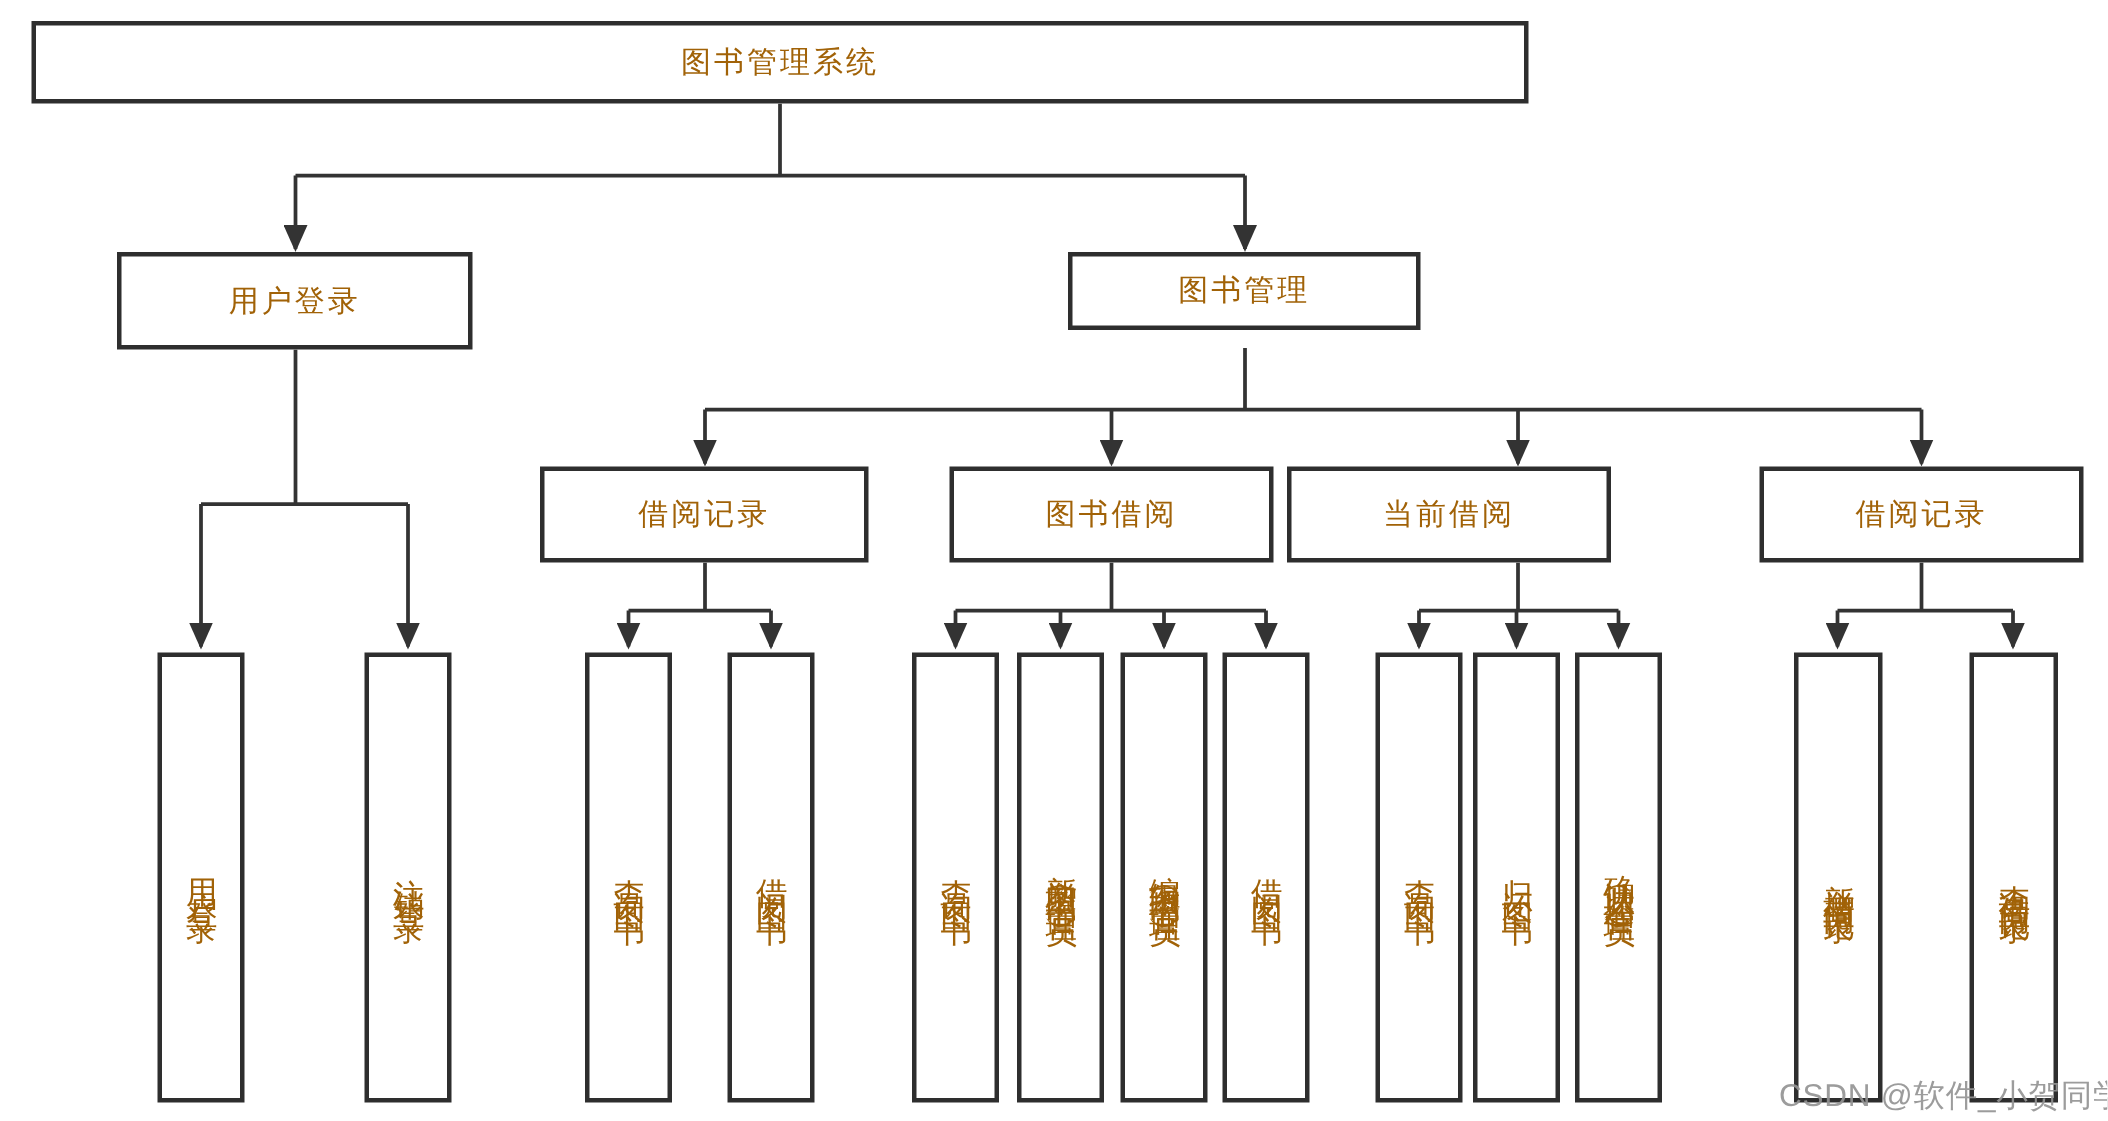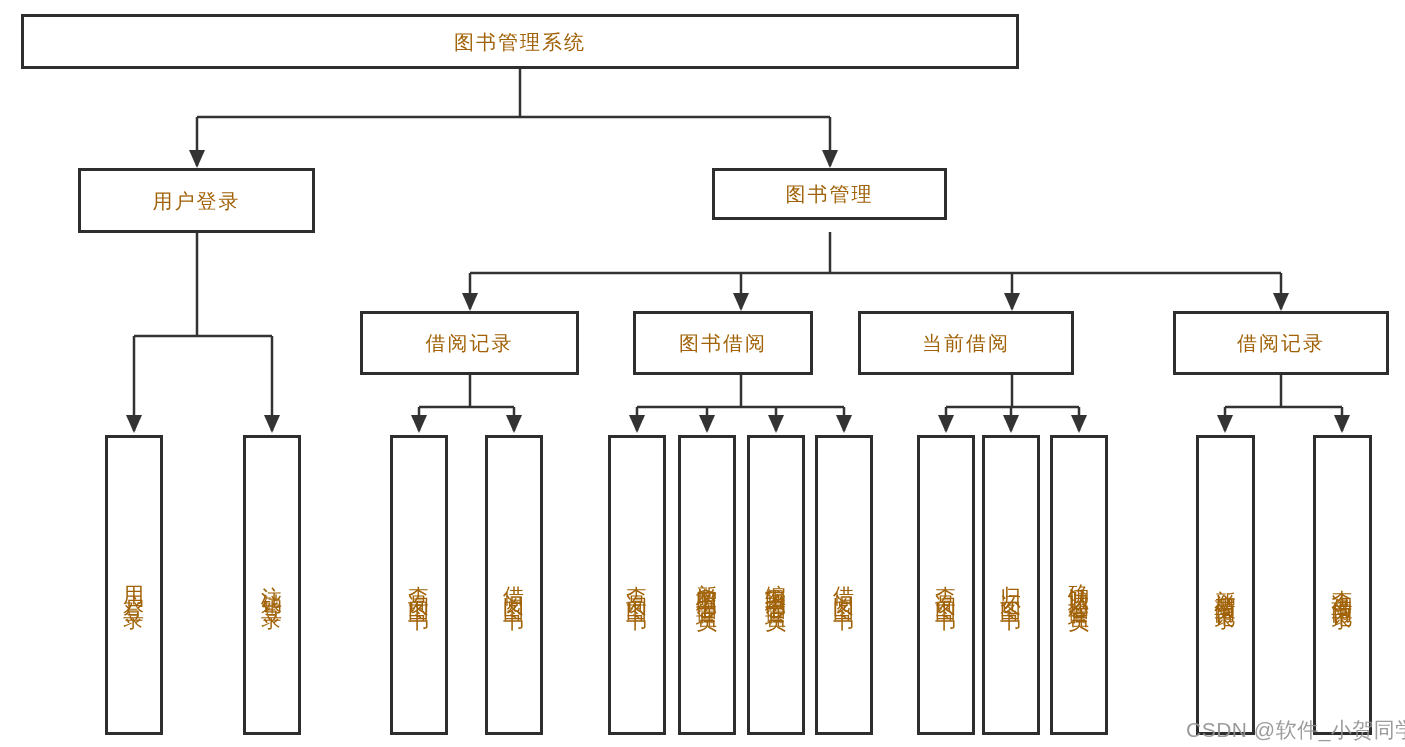--- a/index.html
+++ b/index.html
@@ -110,21 +110,21 @@
       <path d="M1342,407 V431" marker-end="url(#arrow)"></path>
     </g>
   </svg>
 
   <div class="box" style="left:21px; top:14px; width:998px; height:55px; border-width:3px;">图书管理系统</div>
 
   <div class="box" style="left:78px; top:168px; width:237px; height:65px;">用户登录</div>
   <div class="box" style="left:712px; top:168px; width:235px; height:52px;">图书管理</div>
 
   <div class="box" style="left:360px; top:311px; width:219px; height:64px;">借阅记录</div>
-  <div class="box" style="left:633px; top:311px; width:180px; height:64px;">图书借阅</div>
+  <div class="box" style="left:633px; top:311px; width:216px; height:64px;">图书借阅</div>
   <div class="box" style="left:858px; top:311px; width:216px; height:64px;">当前借阅</div>
   <div class="box" style="left:1173px; top:311px; width:216px; height:64px;text-align:right;">借阅记录</div>
 
   <div class="box vbox" style="left:105px; top:435px; width:58px; height:300px;">用户登录</div>
   <div class="box vbox" style="left:243px; top:435px; width:58px; height:300px;">注销登录</div>
 
   <div class="box vbox" style="left:390px; top:435px; width:58px; height:300px;">查询图书</div>
   <div class="box vbox" style="left:485px; top:435px; width:58px; height:300px;">借阅图书</div>
 
   <div class="box vbox" style="left:608px; top:435px; width:58px; height:300px;">查询图书</div>

